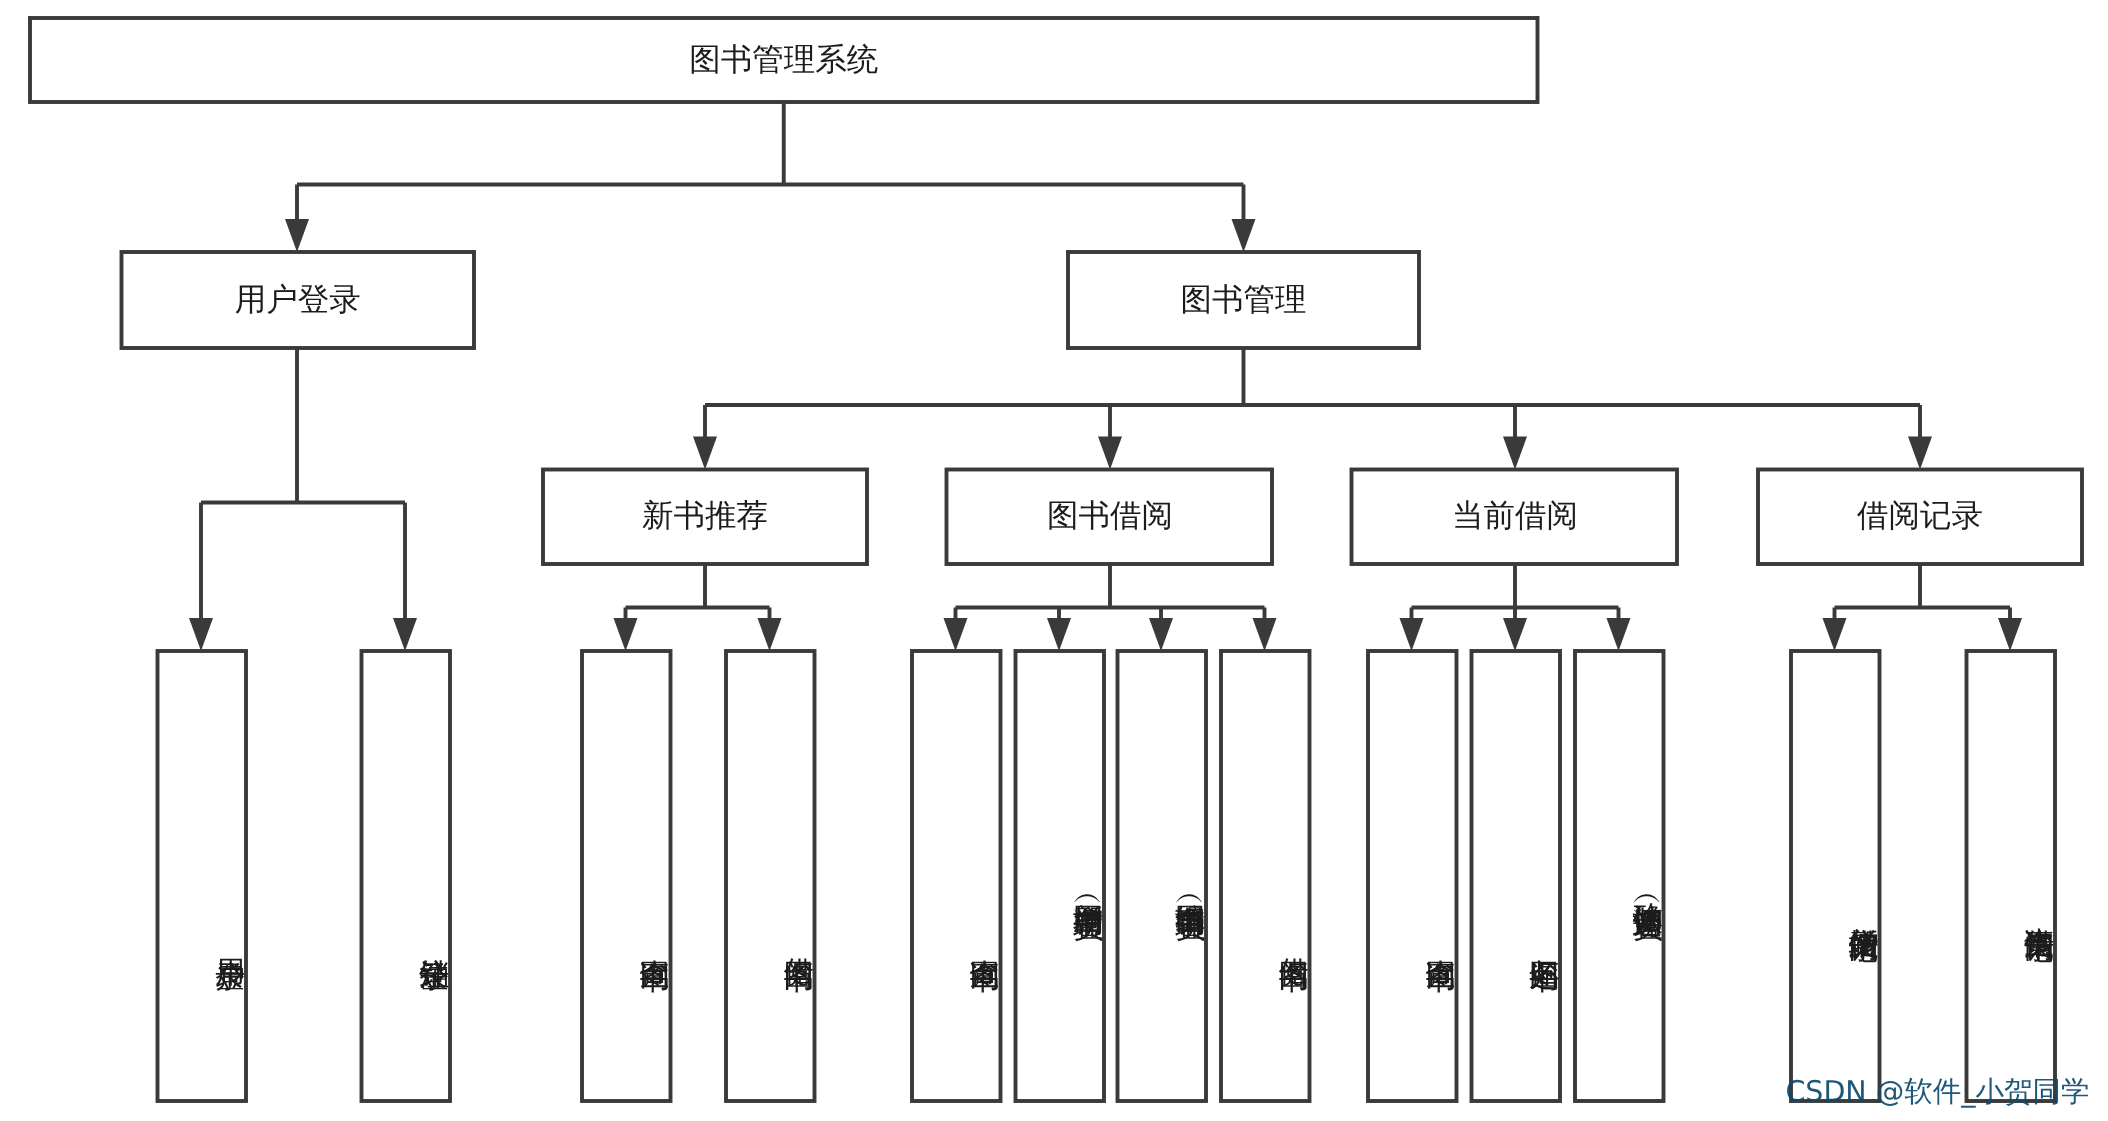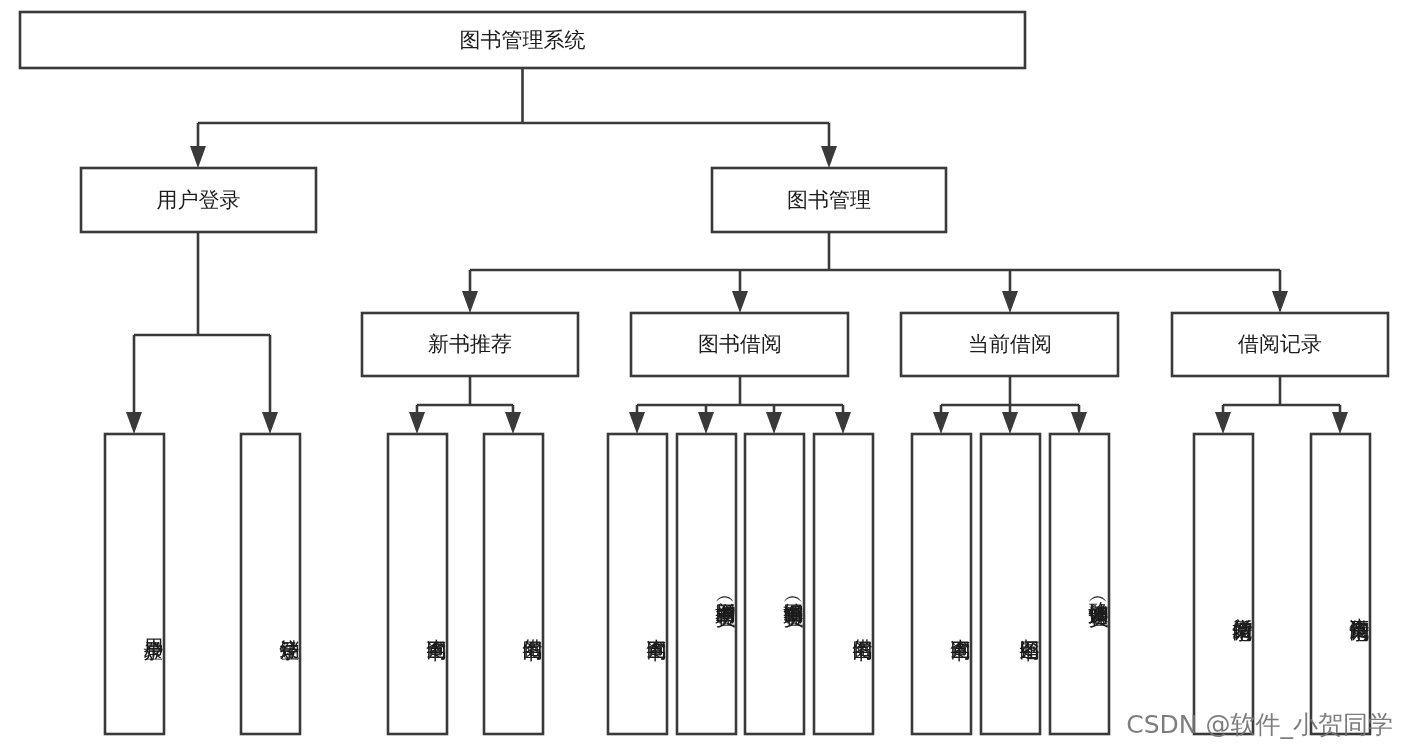--- a/index.html
+++ b/index.html
@@ -64,22 +64,22 @@
     justify-content: center;
     box-sizing: border-box;
     padding-top: 6px;
     pointer-events: none;
   }
   .watermark {
     position: absolute;
     right: 12px;
     bottom: 6px;
     font-family: "DejaVu Sans", "Liberation Sans", sans-serif;
-    font-size: 25px;
-    color: #737373;
+    font-size: 19px;
+    color: #0c4a6e;
     opacity: 0.92;
     white-space: nowrap;
   }
 </style>
 </head>
 <body>
 
 <div id="diagram-root">
 
   <svg id="flow-svg" viewBox="0 0 1405 747">

